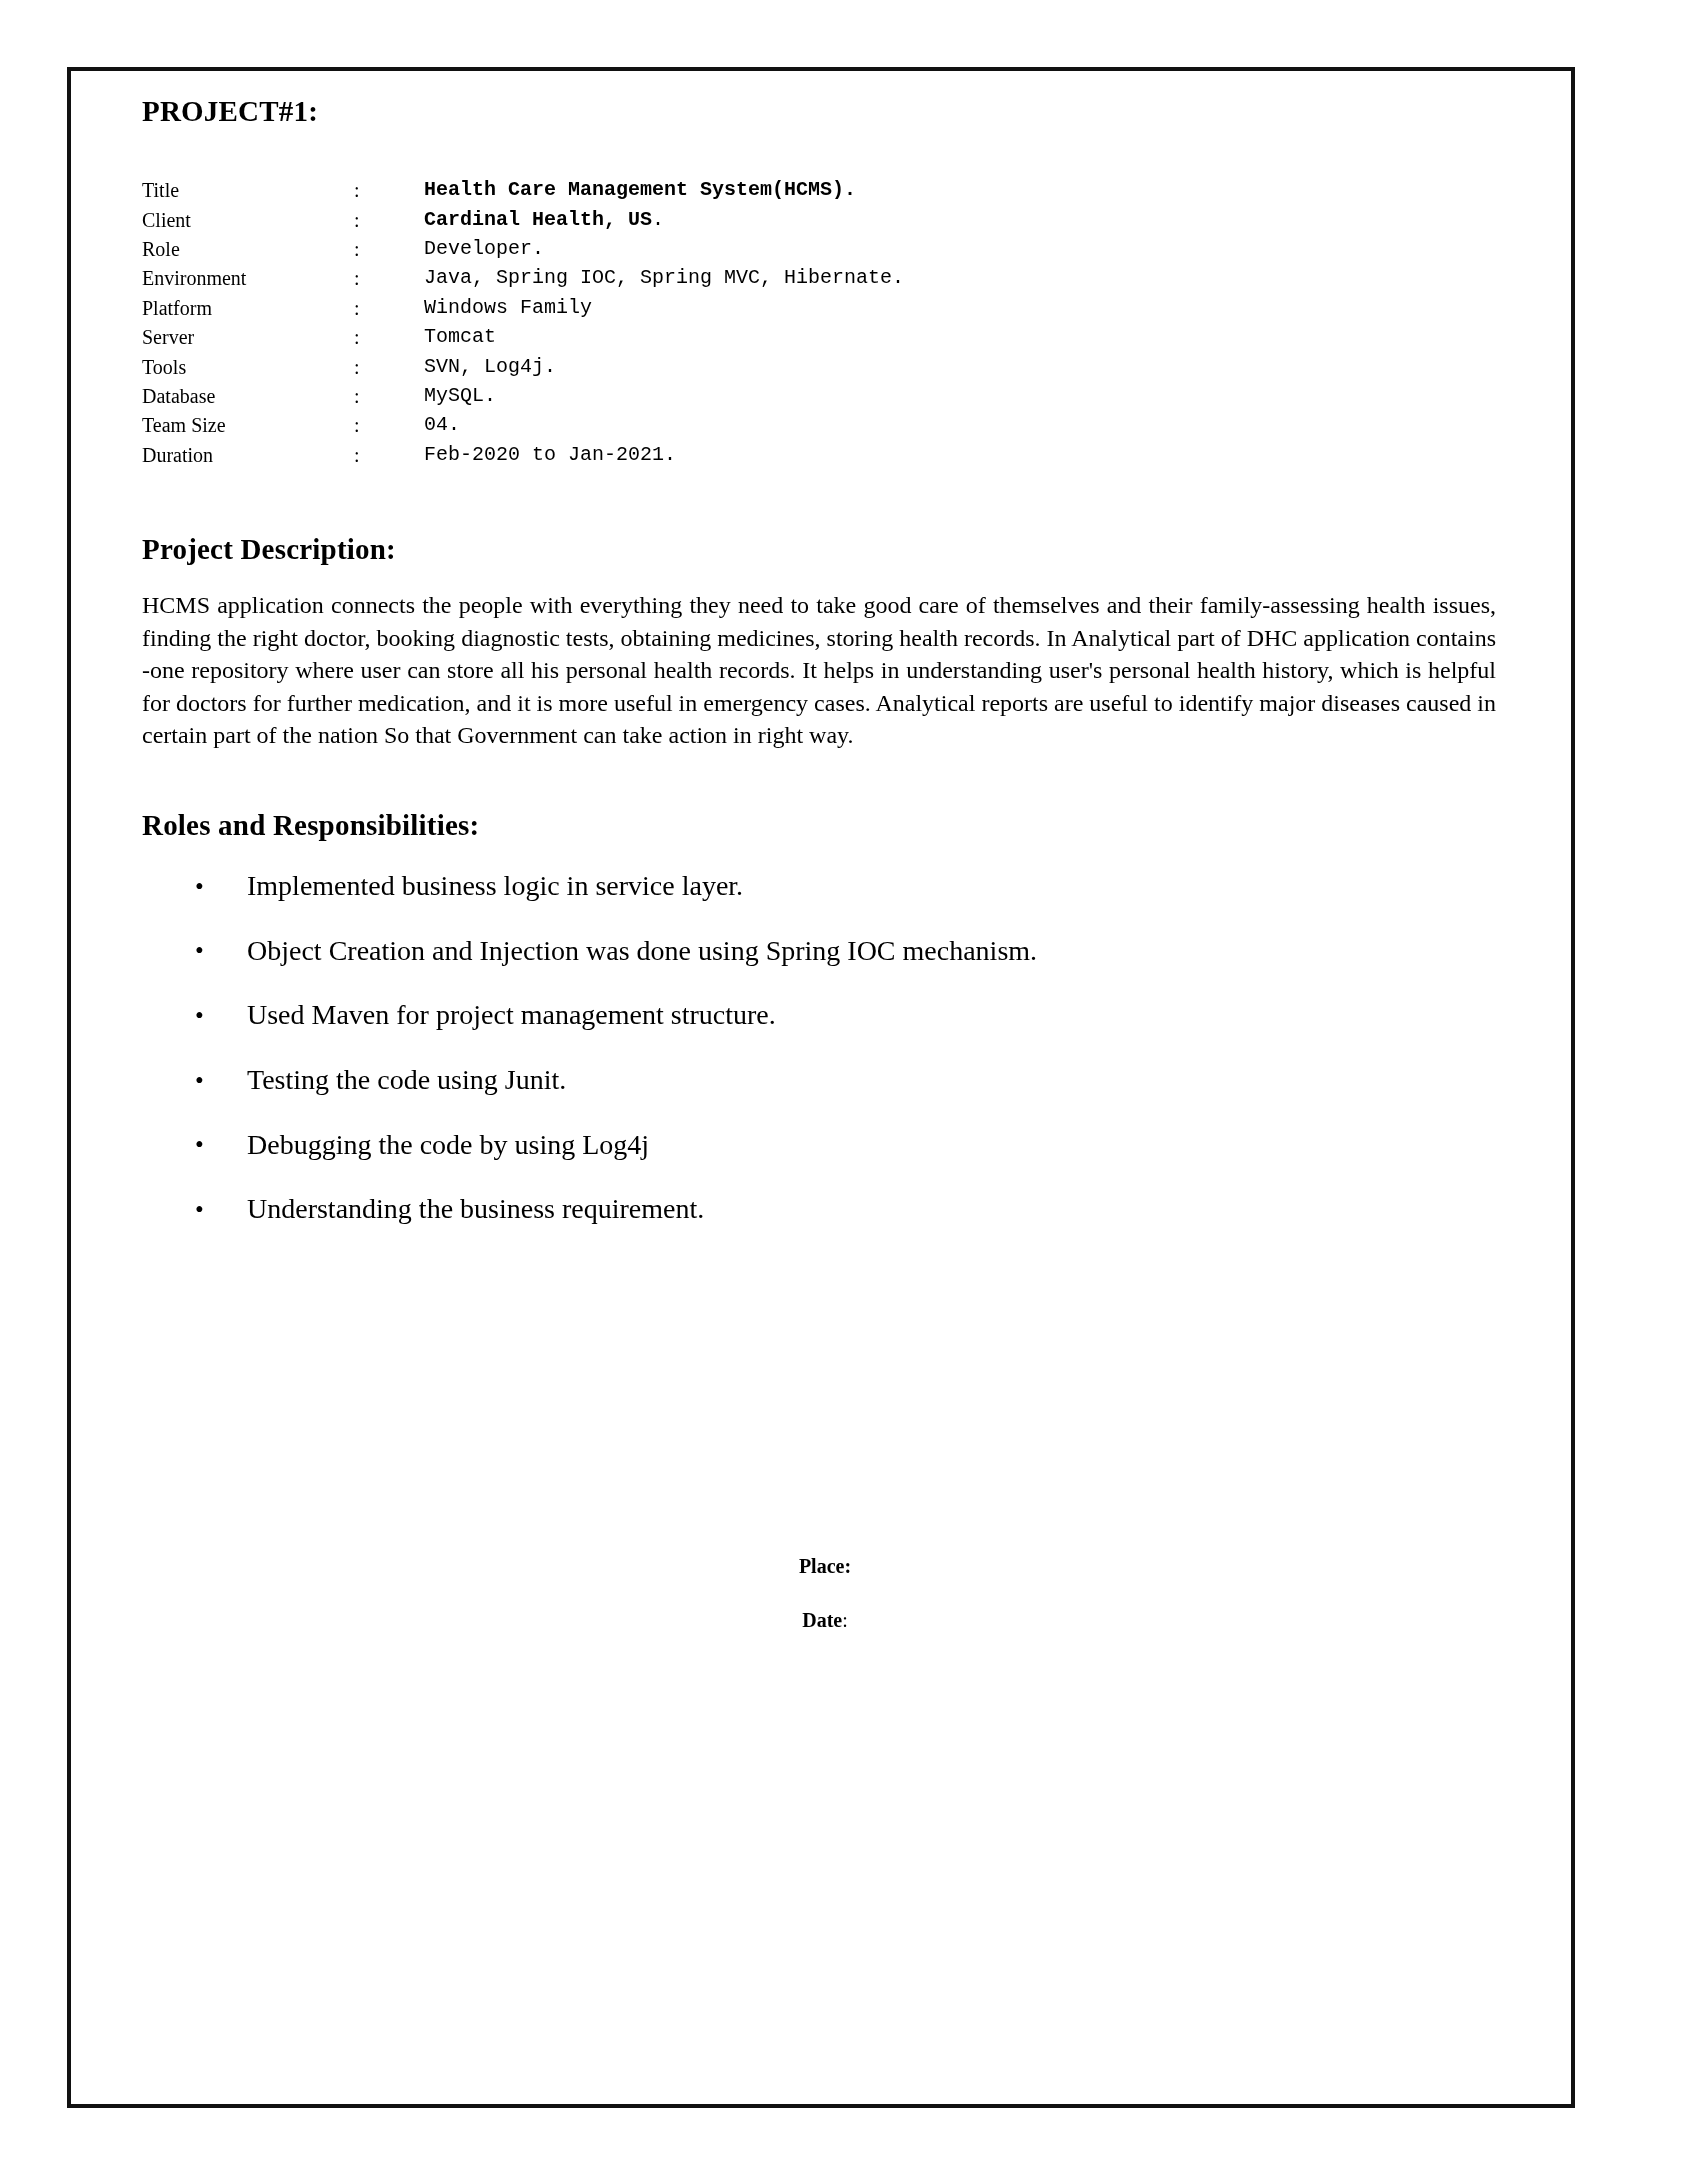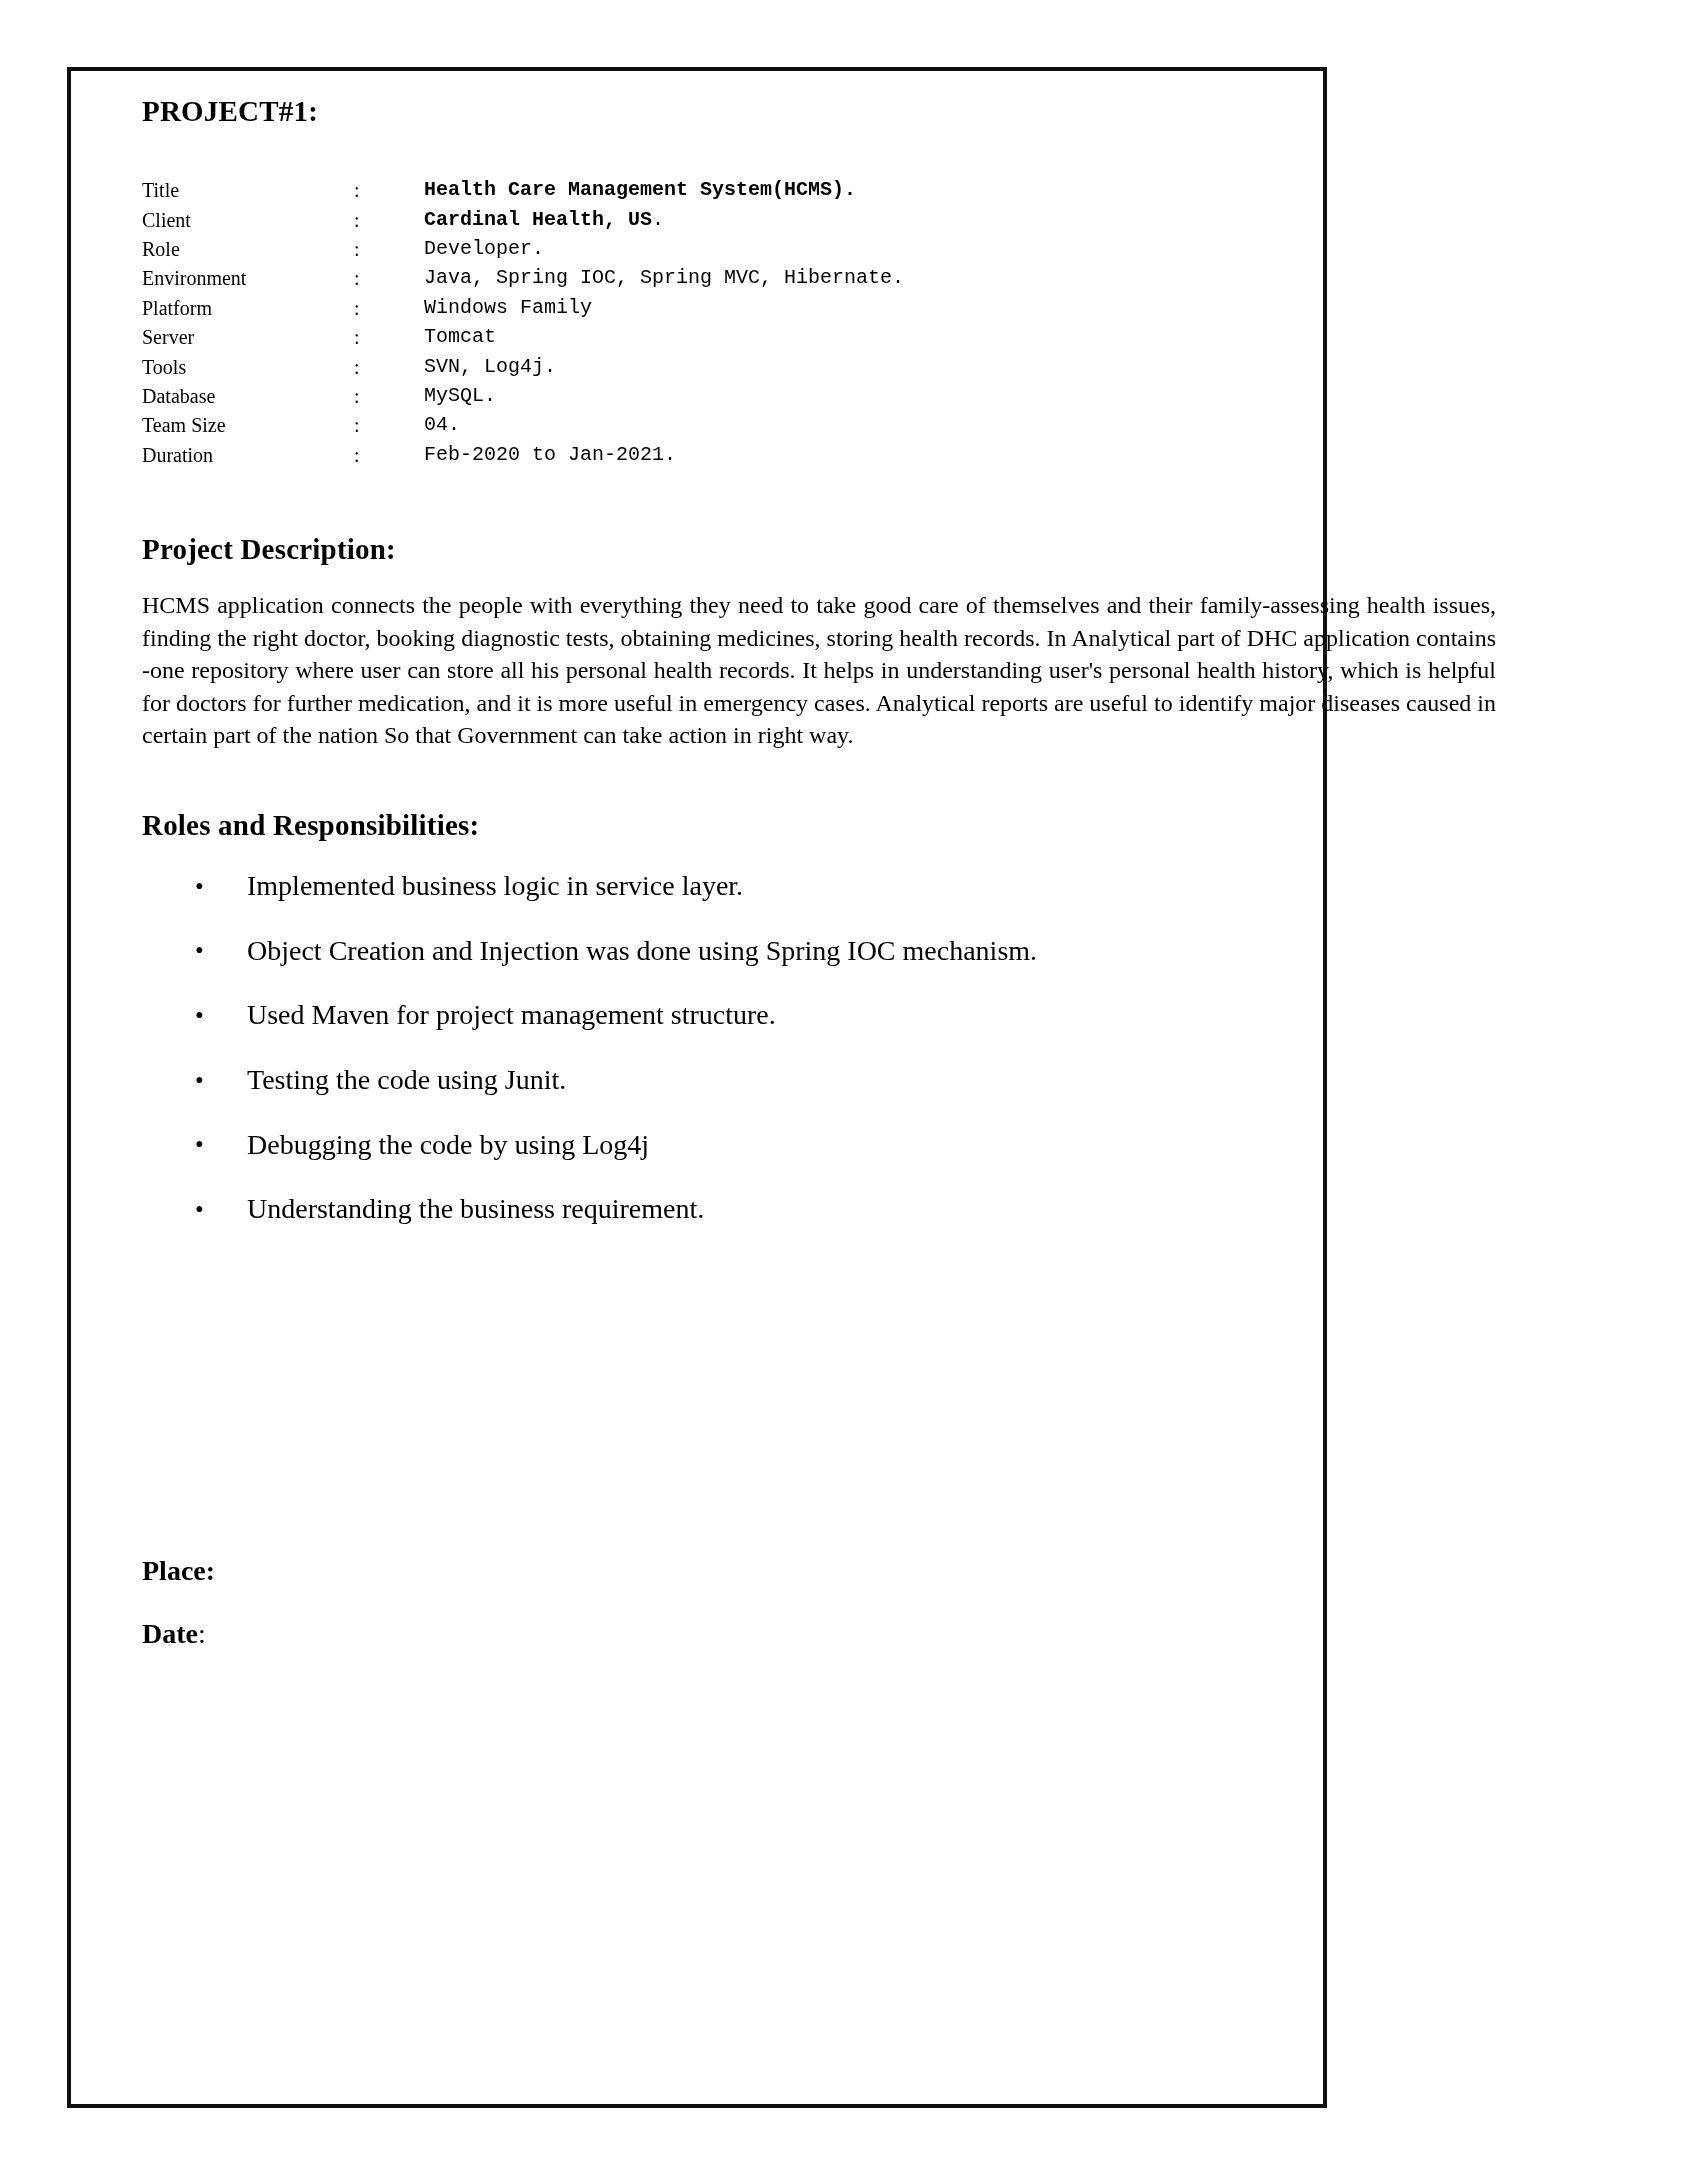--- a/index.html
+++ b/index.html
@@ -13,21 +13,21 @@
     font-family: "Liberation Serif", "DejaVu Serif", serif;
     color: #000000;
     overflow: hidden;
   }
 
   
   #page-sheet {
     position: absolute;
     left: 67px;
     top: 67px;
-    width: 1260px;
+    width: 1508px;
     height: 2041px;
     border: 4px solid #111111;
     box-sizing: border-box;
     background: #ffffff;
   }
 
   #content {
     position: absolute;
     left: 71px;
     top: 22px;
@@ -90,22 +90,23 @@
   #responsibilities-list li .bullet-dot {
     position: absolute;
     left: 53px;
     top: 0.10em;
     font-size: 25px;
     line-height: 1.2;
   }
 
   
   #signature-block {
-    font-size: 28px;
+    font-size: 20px;
     line-height: 1.2;
+    text-align: center;
   }
   #place-row { margin: 0 0 30px 0; font-weight: bold; }
   #date-row { margin: 0; font-weight: bold; }
   #date-row .plain-colon { font-weight: normal; }
 
   .spacer-before-description { height: 57px; }
   .spacer-before-roles { height: 55px; }
   .spacer-before-footer { height: 297px; }
 </style>
 </head>

